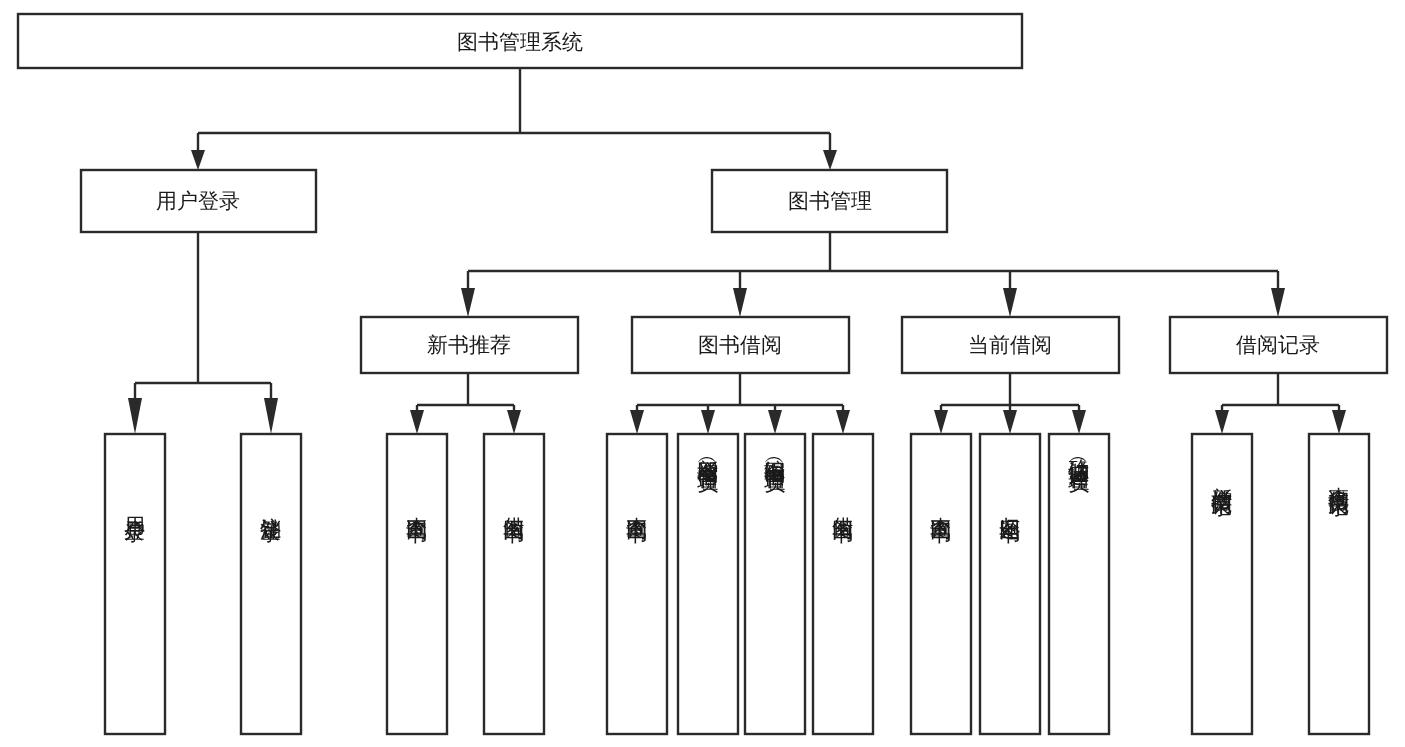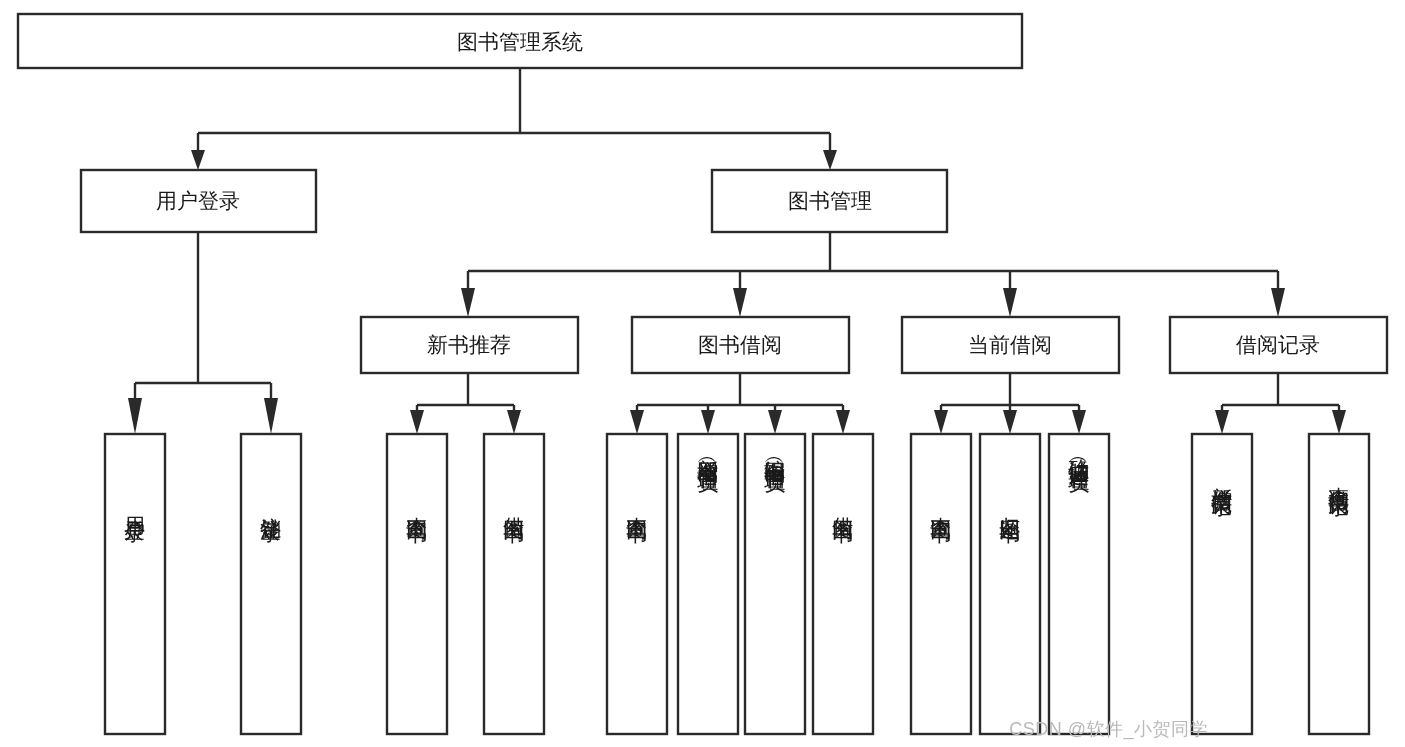--- a/index.html
+++ b/index.html
@@ -236,15 +236,14 @@
     <span class="vlabel-text">确认归还（管理员）</span>
   </div>
 
   <div class="vlabel-wrap" style="left:1192px; top:470px; width:60px; height:264px;">
     <span class="vlabel-text">新增借阅记录</span>
   </div>
   <div class="vlabel-wrap" style="left:1309px; top:470px; width:60px; height:264px;">
     <span class="vlabel-text">查询借阅记录</span>
   </div>
 
-  <div class="watermark">CSDN @软件_小贺同学</div>
 
 </div>
 
 </body></html>

